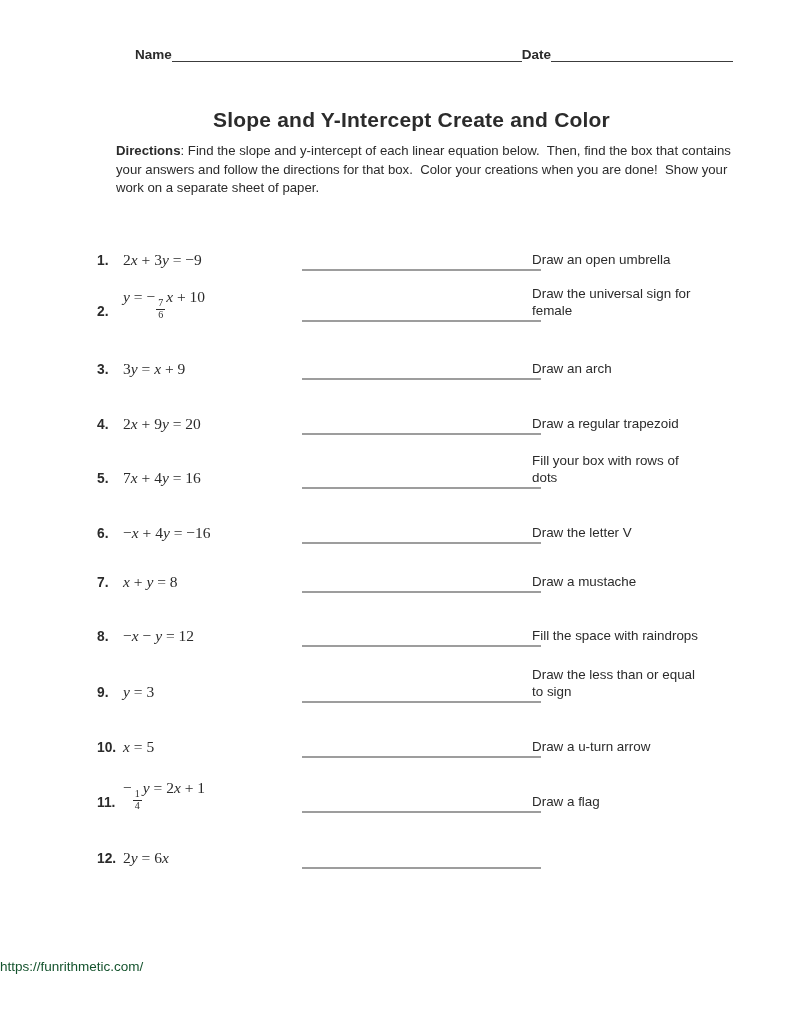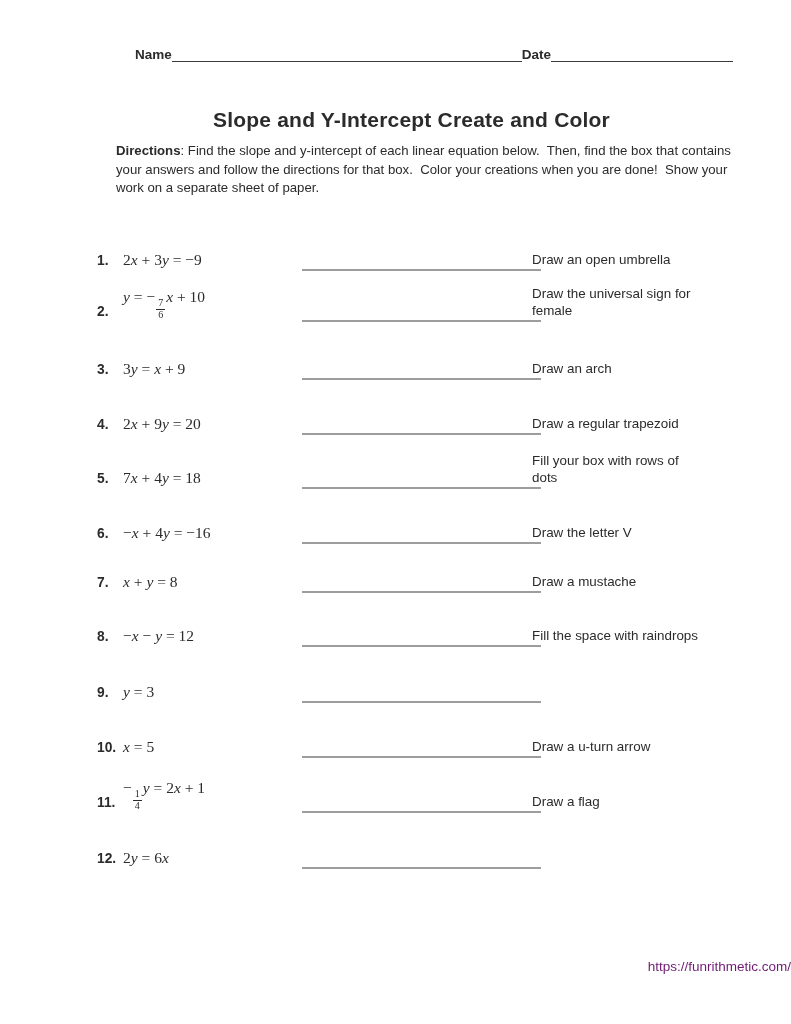--- a/index.html
+++ b/index.html
@@ -142,23 +142,23 @@
     line-height: 17.6px;
     white-space: pre-wrap;
   }
 
   
   .footer {
     position: absolute;
     top: 959px;
     left: 0;
     width: 100%;
-    text-align: right;
+    text-align: left;
     font-size: 13.5px;
-    color: #701a75;
+    color: #14532d;
   }
 </style>
 </head>
 <body>
 
 <div class="page">
 
   <div class="name-date-row">
     <span>Name</span>
     <span class="blank-rule name-rule"></span>
@@ -211,21 +211,21 @@
     <span class="eq"><span>2</span><span class="vi">x</span><span> + 9</span><span class="vi">y</span><span> = 20</span></span>
     <span class="answer-cell">
       <span class="answer-value"></span>
       <span class="answer-line"></span>
     </span>
     <span class="dir">Draw a regular trapezoid</span>
   </div>
 
   <div class="row">
     <span class="num">5.</span>
-    <span class="eq"><span>7</span><span class="vi">x</span><span> + 4</span><span class="vi">y</span><span> = 18</span></span>
+    <span class="eq"><span>7</span><span class="vi">x</span><span> + 4</span><span class="vi">y</span><span> = 16</span></span>
     <span class="answer-cell">
       <span class="answer-value"></span>
       <span class="answer-line"></span>
     </span>
     <span class="dir">Fill your box with rows of
 dots</span>
   </div>
 
   <div class="row">
     <span class="num">6.</span>
@@ -257,20 +257,22 @@
     <span class="dir">Fill the space with raindrops</span>
   </div>
 
   <div class="row">
     <span class="num">9.</span>
     <span class="eq"><span class="vi">y</span><span> = 3</span></span>
     <span class="answer-cell">
       <span class="answer-value"></span>
       <span class="answer-line"></span>
     </span>
+    <span class="dir">Draw the less than or equal
+to sign</span>
   </div>
 
   <div class="row">
     <span class="num">10.</span>
     <span class="eq"><span class="vi">x</span><span> = 5</span></span>
     <span class="answer-cell">
       <span class="answer-value"></span>
       <span class="answer-line"></span>
     </span>
     <span class="dir">Draw a u-turn arrow</span>

